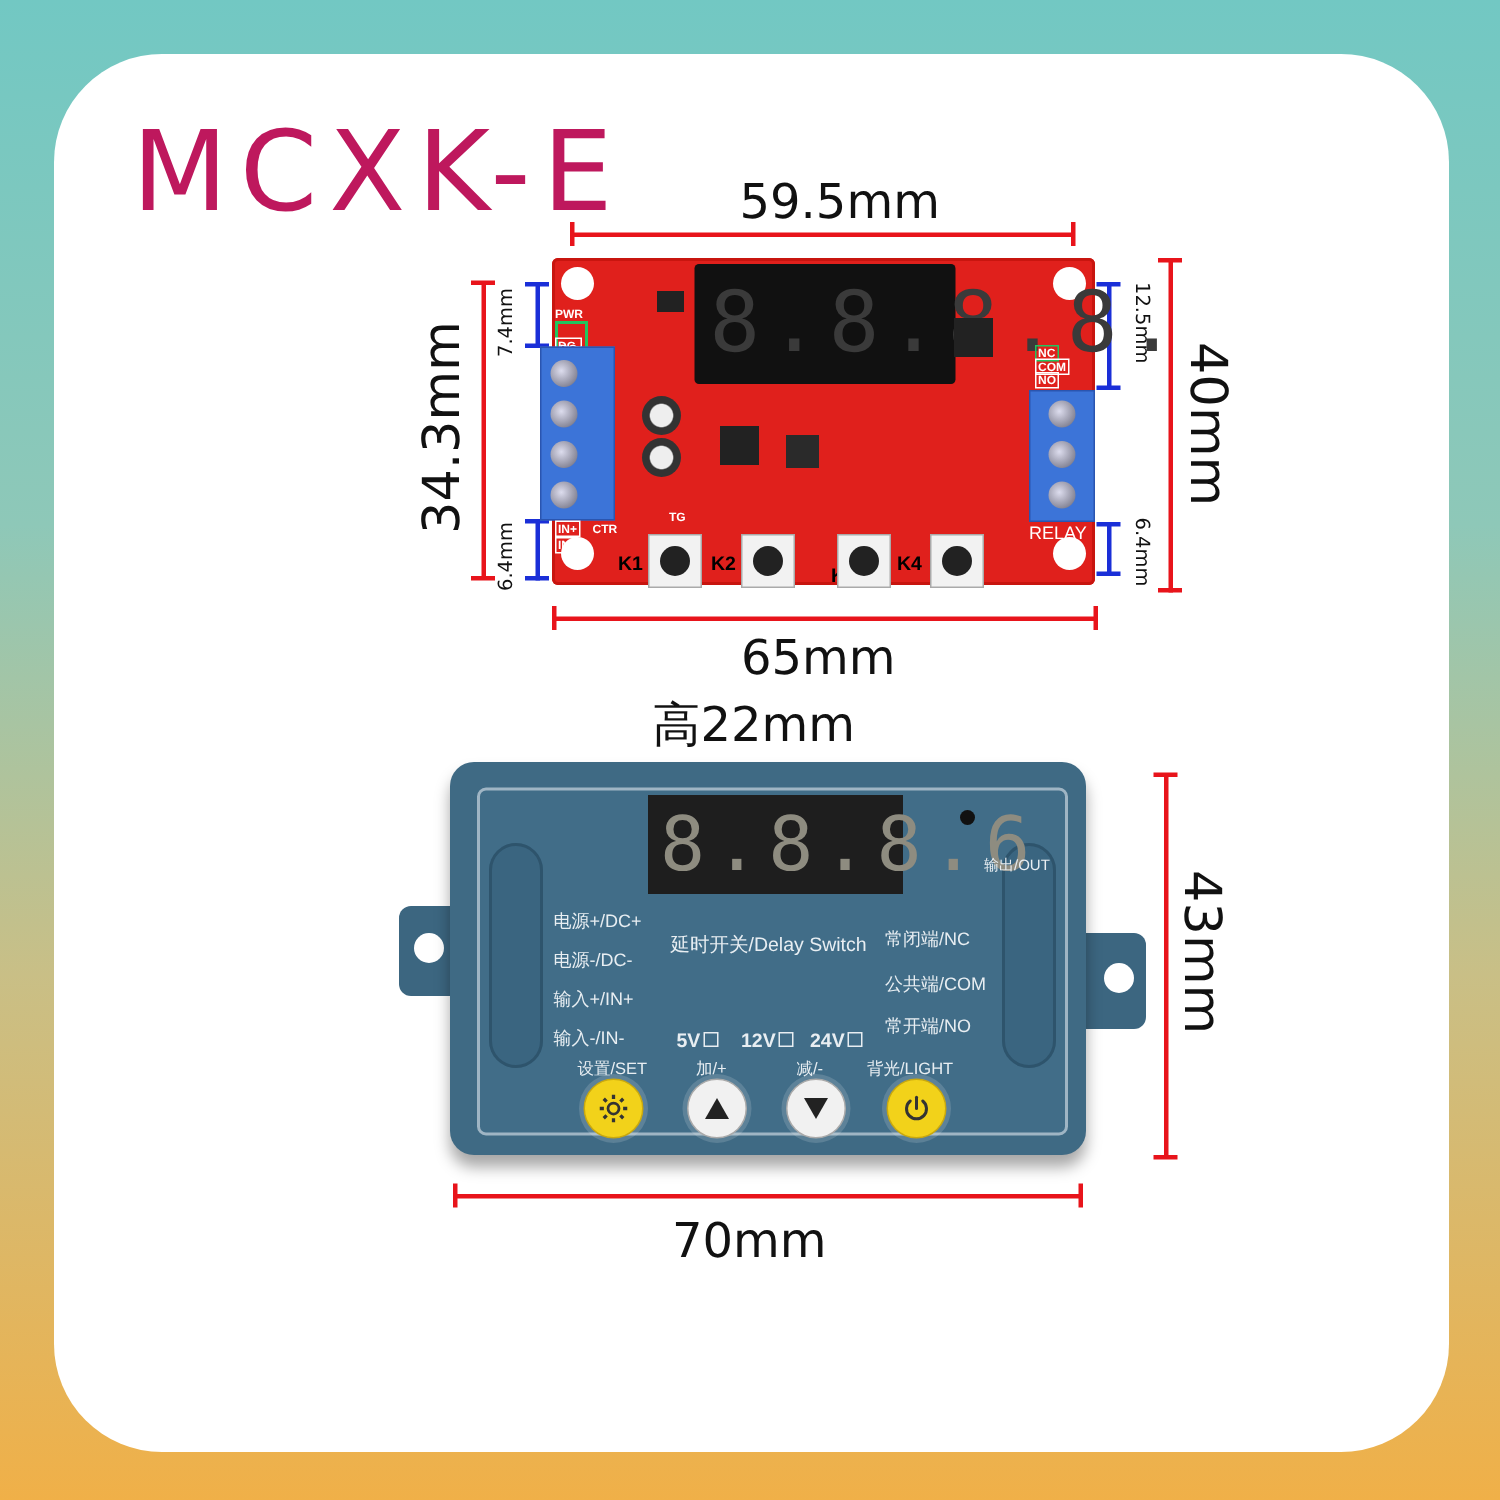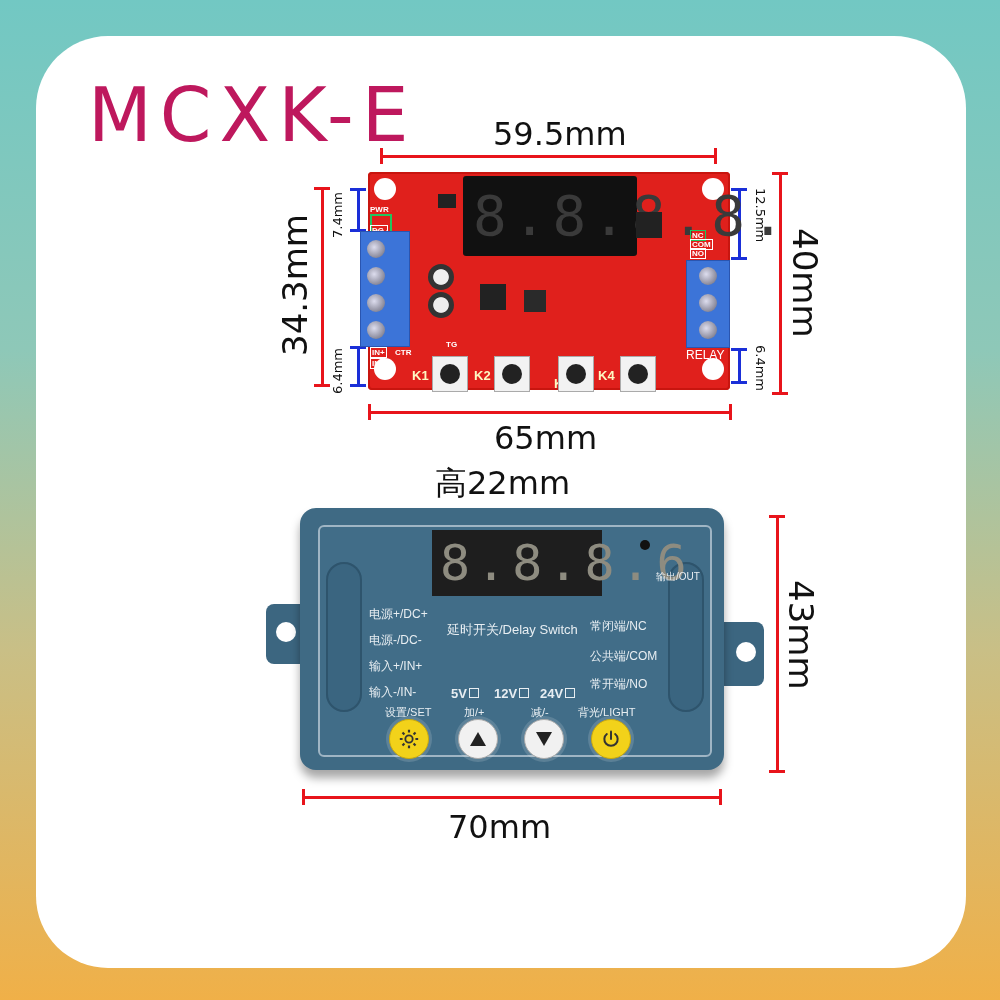--- a/index.html
+++ b/index.html
@@ -21,21 +21,21 @@
   .pcb{left:368px;top:172px;width:362px;height:218px;background:#e0201c;border-radius:4px;
     box-shadow:inset 0 0 0 2px #c8150f;}
   .hole{width:22px;height:22px;border-radius:50%;background:#fff;}
   .seg{background:#111;border-radius:3px;}
   .digit{font-family:"DejaVu Sans Mono",monospace;color:#3a3a3a;font-size:56px;line-height:1;letter-spacing:6px;}
   .term{background:#3c74d8;border:1px solid #2a55b0;}
   .screw{width:18px;height:18px;border-radius:50%;background:radial-gradient(circle at 40% 40%,#dde 0%,#889 70%,#556 100%);}
   .btn-pcb{width:34px;height:34px;background:#f2f2f2;border:1px solid #aaa;}
   .btn-pcb .cap{position:absolute;left:7px;top:7px;width:20px;height:20px;border-radius:50%;background:#222;}
   .relay{background:#1d1d1d;border-radius:3px;color:#888;font-size:9px;}
-  .pcb-label{color:#fef9c3;font-size:13px;font-weight:bold;}
+  .pcb-label{color:#000000;font-size:13px;font-weight:bold;}
   .pcb-small{color:#fff;font-size:8px;font-weight:bold;line-height:9px;}
   
   .case{left:300px;top:508px;width:424px;height:262px;background:#3f6a84;border-radius:16px;
     box-shadow:0 8px 10px rgba(0,0,0,.35);}
   .face{left:318px;top:525px;width:390px;height:228px;border:2px solid #9fb5c4;border-radius:6px;background:#416d88;}
   .ear{background:#3c6680;border-radius:8px;}
   .slot{width:36px;height:150px;border-radius:18px;background:#3a6580;box-shadow:inset 0 0 0 2px #2e546c;}
   .lcd{left:432px;top:530px;width:170px;height:66px;background:#1e1e1e;}
   .lcd .digit{color:#8e8c80;font-size:50px;}
   .label-w{color:#e8eef2;font-size:12px;white-space:nowrap;}

